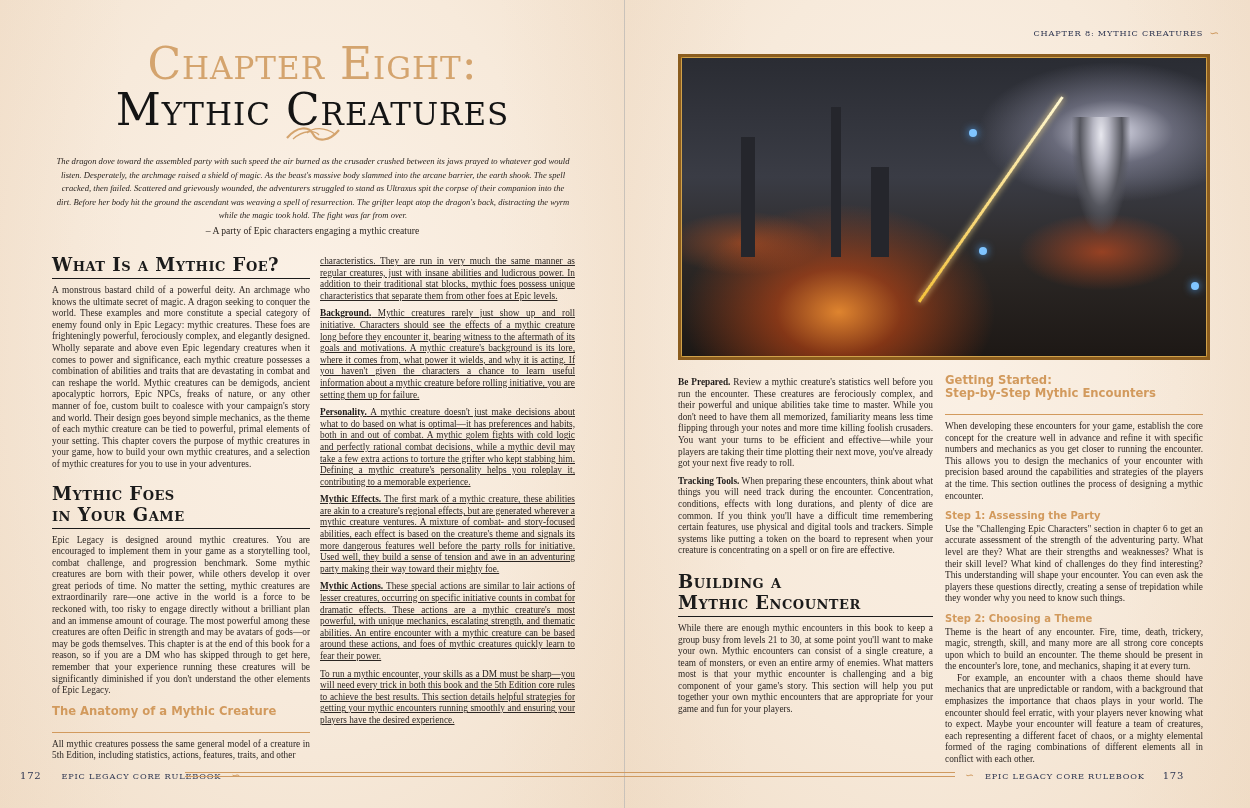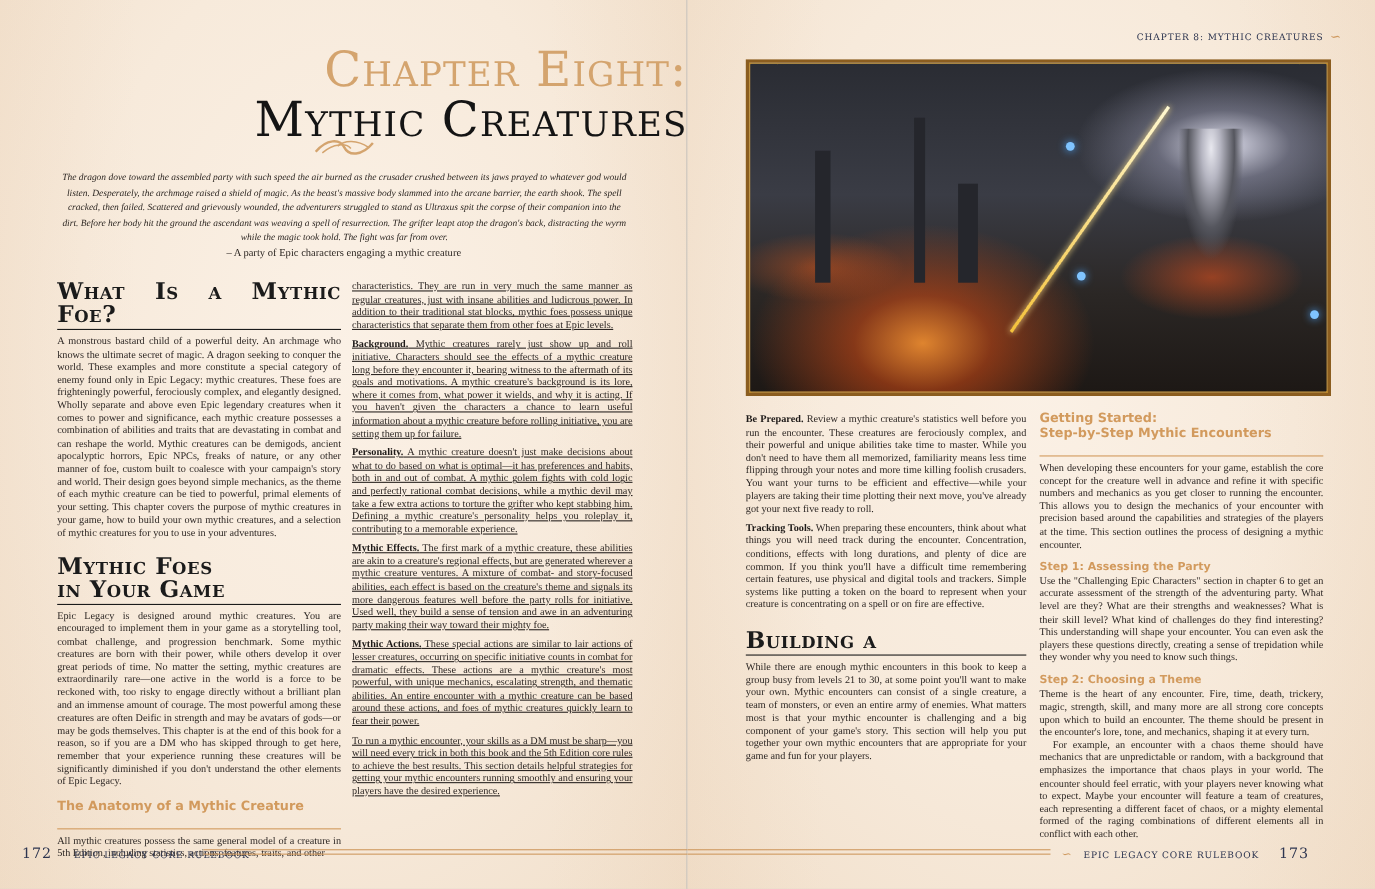--- a/index.html
+++ b/index.html
@@ -15,59 +15,59 @@
     background: radial-gradient(ellipse at 50% 40%, #fbf1e6 0%, #f7eadb 55%, #f1dfca 100%);
   }
   .page.left { width: 625px; border-right: 1px solid #c9c2ba; }
   .page.right { width: 625px; }
   .page::before {
     content: ""; position: absolute; inset: 0;
     background: linear-gradient(90deg, rgba(230,200,170,0.15), rgba(255,255,255,0) 20%, rgba(255,255,255,0) 80%, rgba(230,200,170,0.15));
     pointer-events: none;
   }
   .chapter-title {
-    position: absolute; top: 42px; left: 0; width: 625px; text-align: right;
+    position: absolute; top: 42px; left: 0; width: 625px; text-align: center;
     font-family: "DejaVu Serif", serif; font-variant: small-caps;
     line-height: 1;
   }
   .chapter-title .l1 { color: #d4a46e; font-size: 44px; letter-spacing: 1px; display: block; }
   .chapter-title .l2 { color: #141414; font-size: 44px; letter-spacing: 1px; display: block; margin-top: 2px; }
   .flourish { position: absolute; top: 124px; left: 283px; width: 60px; height: 20px; }
   .epigraph {
     position: absolute; top: 155px; left: 55px; width: 516px; text-align: center;
     font-style: italic; font-size: 8.6px; line-height: 13.6px; color: #2b2521;
   }
   .epigraph-attr {
     position: absolute; top: 225px; left: 0; width: 625px; text-align: center;
     font-size: 9.6px; color: #2b2521;
   }
   .col { position: absolute; font-size: 9.3px; line-height: 11.6px; text-align: justify; color: #2c2623; }
   .col p { margin: 0 0 6px 0; }
   .col p b { font-weight: bold; color: #1e1a18; }
   .h-major {
     font-family: "DejaVu Serif", serif; font-variant: small-caps;
-    font-size: 21px; line-height: 21px; color: #1b1b1b; margin: 0;
+    font-size: 18px; line-height: 21px; color: #1b1b1b; margin: 0;
     border-bottom: 1.5px solid #1b1b1b; padding-bottom: 3px; margin-bottom: 6px;
     letter-spacing: 0.5px;
   }
   .h-minor {
     font-family: "DejaVu Sans", sans-serif; font-weight: bold;
     font-size: 11.6px; line-height: 13px; color: #d29a5d; margin: 8px 0 6px 0;
     border-bottom: 1.2px solid #d29a5d; padding-bottom: 14px;
   }
   .h-step {
     font-family: "DejaVu Sans", sans-serif; font-weight: bold;
     font-size: 10px; color: #d29a5d; margin: 8px 0 2px 0;
   }
   .indent { text-indent: 12px; }
   .footer {
     position: absolute; top: 769px; font-family: "DejaVu Serif", serif; font-size: 8.2px;
     letter-spacing: 0.8px; color: #2d3550; display: flex; align-items: center;
   }
-  .footer .num { font-size: 13px; }
+  .footer .num { font-size: 10px; }
   .footer-rule { position: absolute; top: 772px; height: 3px; border-top: 1.2px solid #cf9a60; border-bottom: 1.2px solid #cf9a60; }
   .header-right {
     position: absolute; top: 26px; right: 30px; font-family: "DejaVu Serif", serif;
     font-size: 8.2px; letter-spacing: 0.8px; color: #2d3550; display: flex; align-items: center; gap: 6px; text-align: center;
   }
   .art {
     position: absolute; top: 54px; left: 678px; width: 532px; height: 306px;
     border: 3px solid #8b5d1f; box-shadow: 0 0 0 1px #d1a24a inset;
     background:
       radial-gradient(ellipse at 82% 25%, rgba(240,240,255,0.9) 0%, rgba(200,200,230,0.35) 10%, rgba(0,0,0,0) 22%),
@@ -161,20 +161,21 @@
     <div class="corner c-tr"></div>
     <div class="corner c-bl"></div>
     <div class="corner c-br"></div>
   </div>
 
   <div class="col" style="left:678px; top:377px; width:255px;">
     <p><b>Be Prepared.</b><span> Review a mythic creature's statistics well before you run the encounter. These creatures are ferociously complex, and their powerful and unique abilities take time to master. While you don't need to have them all memorized, familiarity means less time flipping through your notes and more time killing foolish crusaders. You want your turns to be efficient and effective—while your players are taking their time plotting their next move, you've already got your next five ready to roll.</span></p>
     <p><b>Tracking Tools.</b><span> When preparing these encounters, think about what things you will need track during the encounter. Concentration, conditions, effects with long durations, and plenty of dice are common. If you think you'll have a difficult time remembering certain features, use physical and digital tools and trackers. Simple systems like putting a token on the board to represent when your creature is concentrating on a spell or on fire are effective.</span></p>
     <h2 class="h-major" style="margin-top:14px;">
       <span>Building a</span><br>
+      <span>Mythic Encounter</span>
     </h2>
     <p>While there are enough mythic encounters in this book to keep a group busy from levels 21 to 30, at some point you'll want to make your own. Mythic encounters can consist of a single creature, a team of monsters, or even an entire army of enemies. What matters most is that your mythic encounter is challenging and a big component of your game's story. This section will help you put together your own mythic encounters that are appropriate for your game and fun for your players.</p>
   </div>
 
   <div class="col" style="left:945px; top:372px; width:258px;">
     <h3 class="h-minor" style="margin-top:2px;">
       <span>Getting Started:</span><br>
       <span>Step-by-Step Mythic Encounters</span>
     </h3>
     <p>When developing these encounters for your game, establish the core concept for the creature well in advance and refine it with specific numbers and mechanics as you get closer to running the encounter. This allows you to design the mechanics of your encounter with precision based around the capabilities and strategies of the players at the time. This section outlines the process of designing a mythic encounter.</p>

